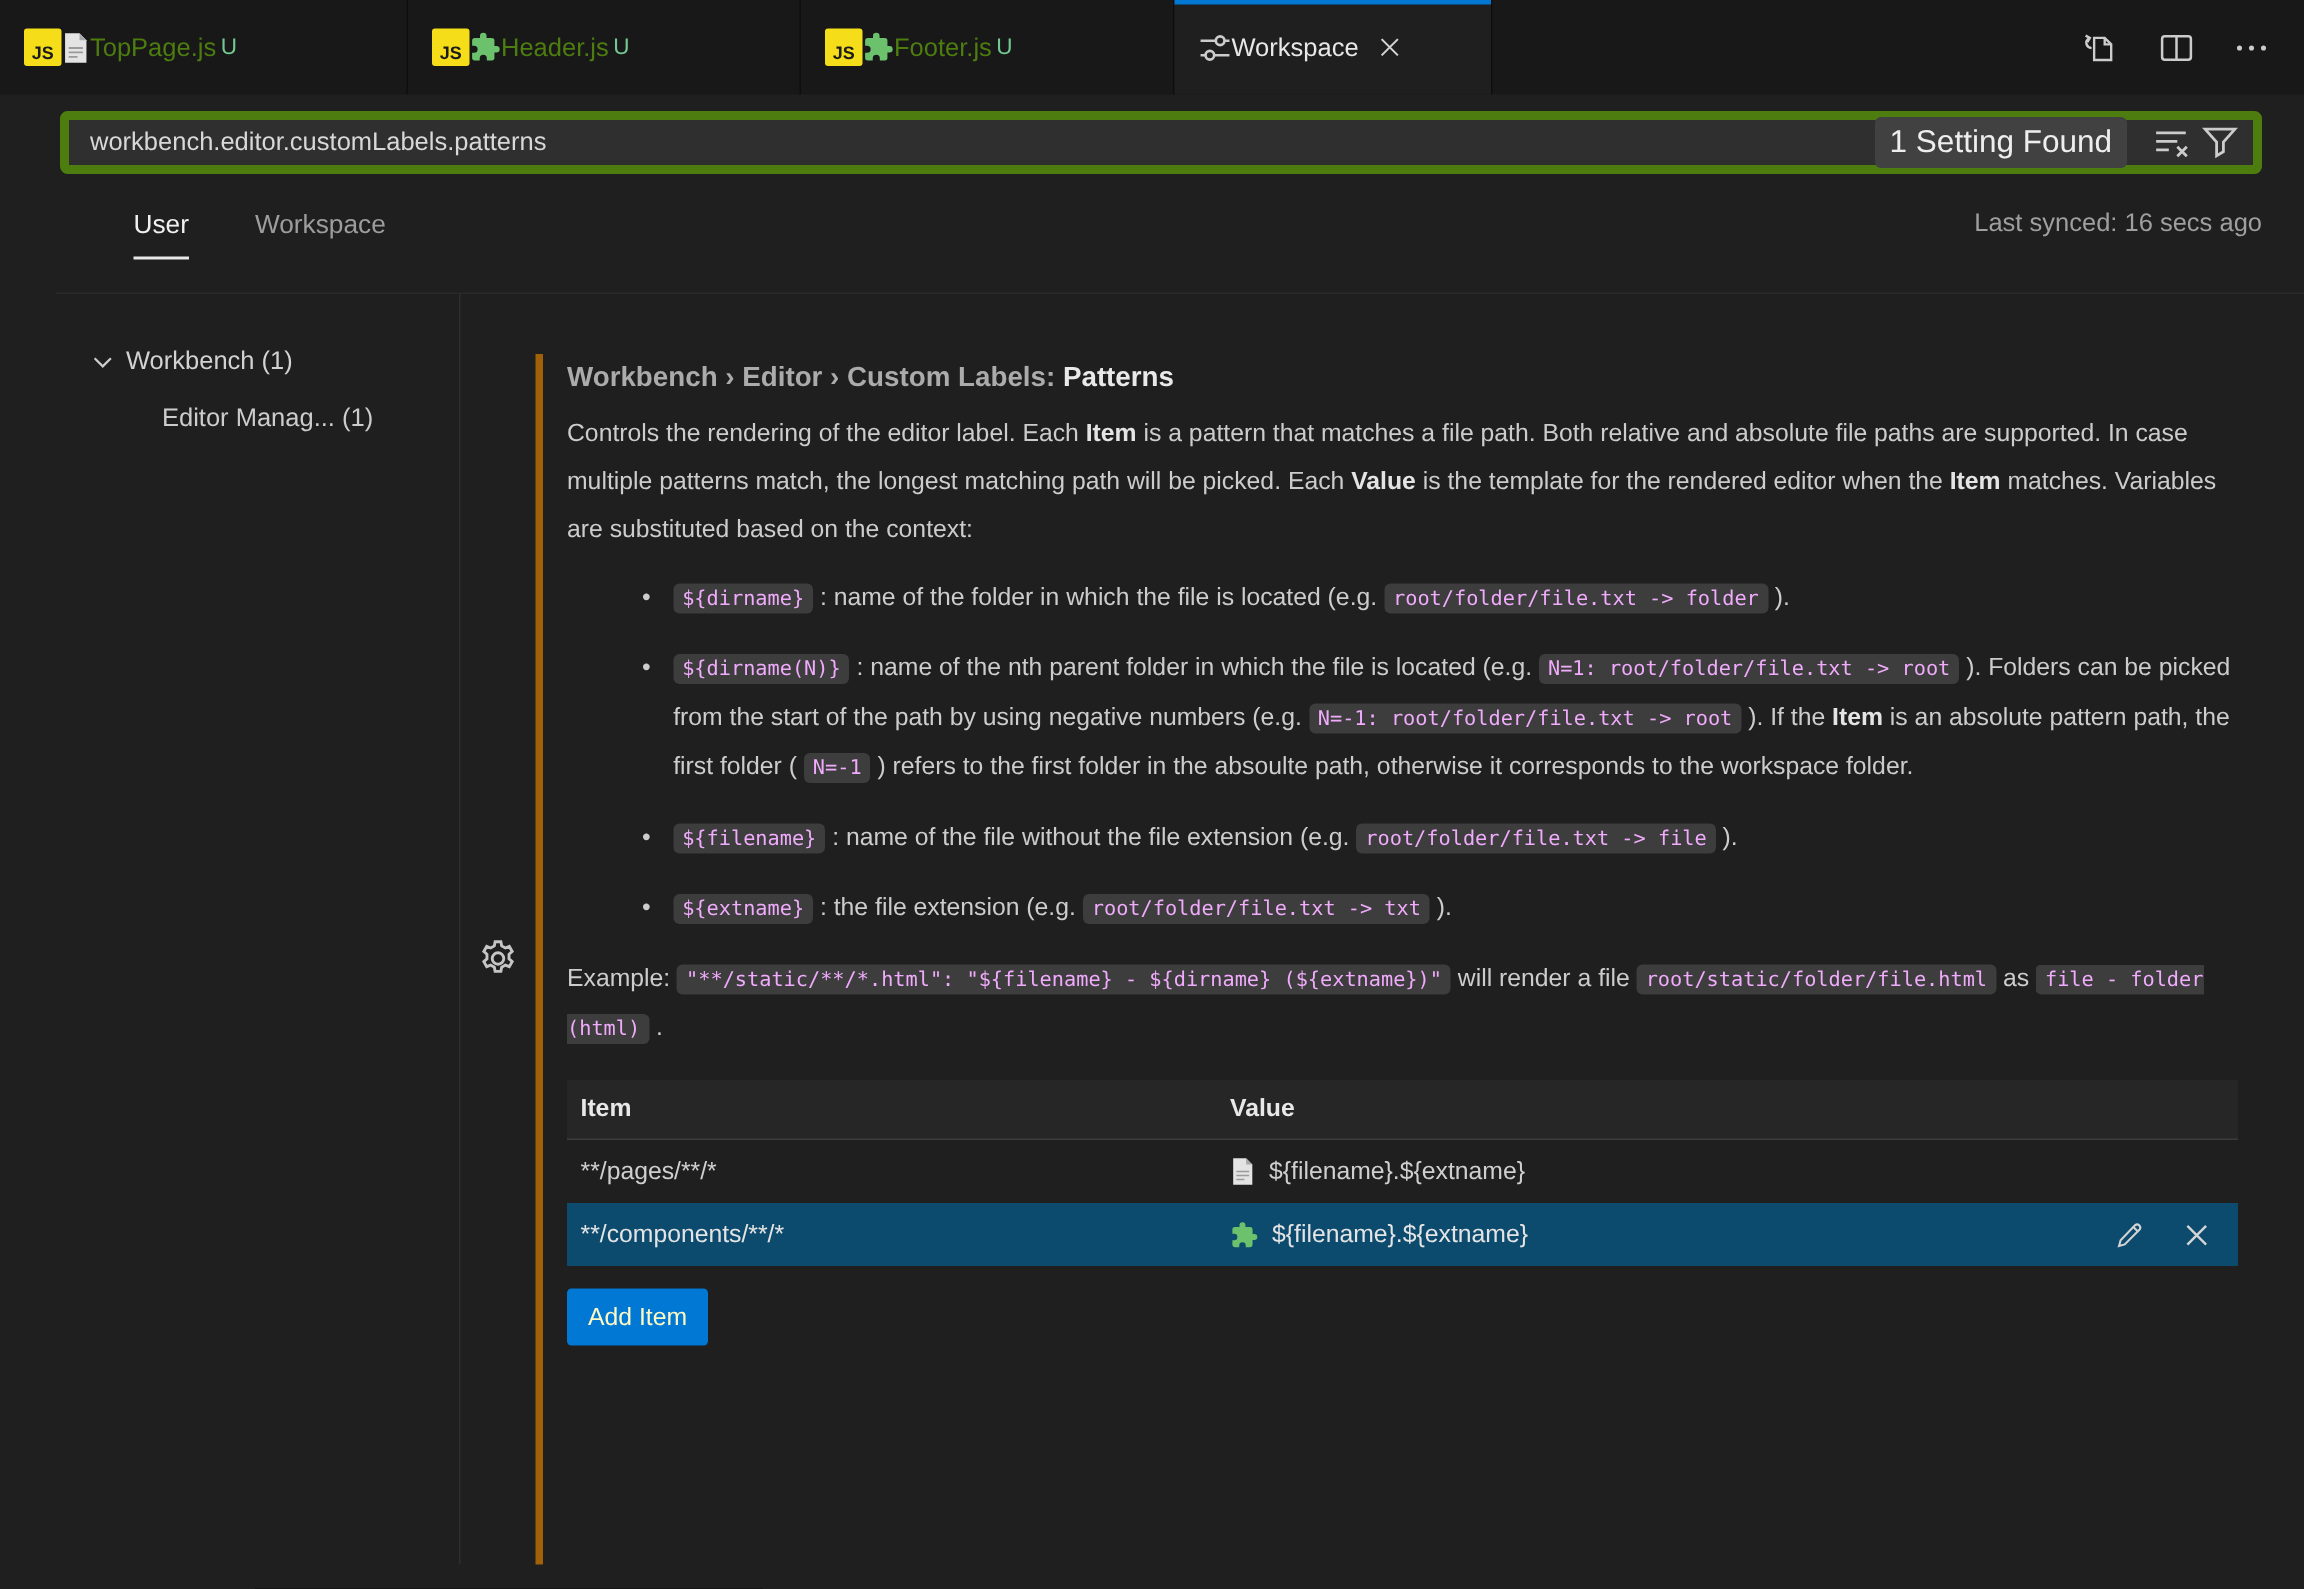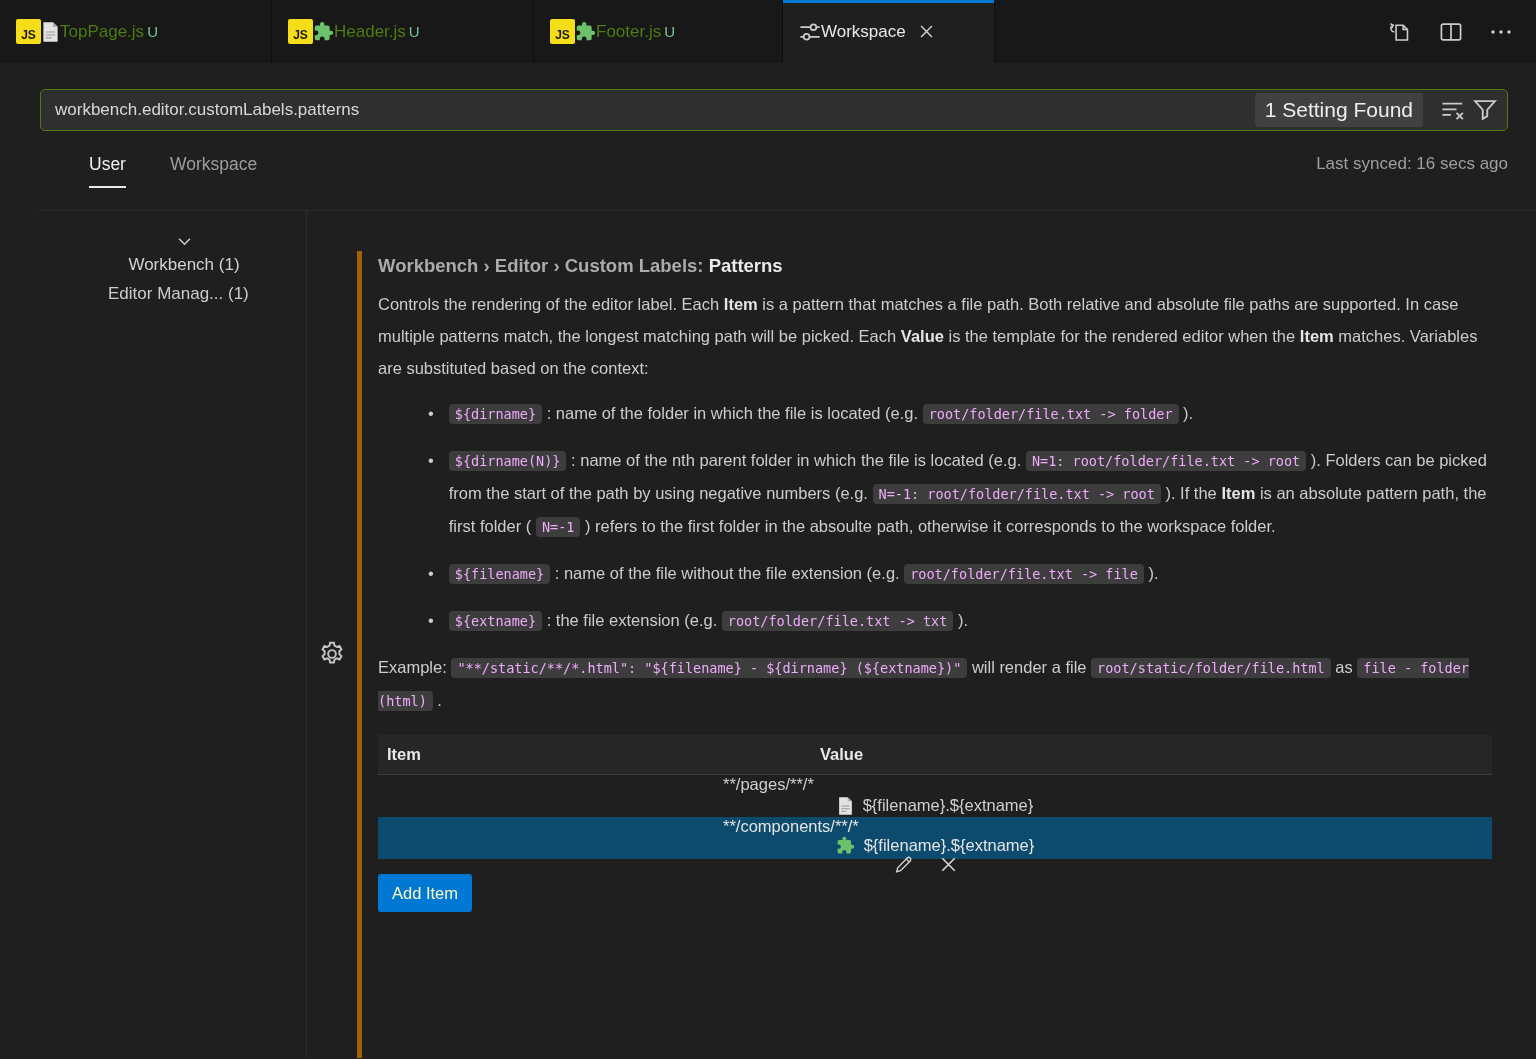--- a/index.html
+++ b/index.html
@@ -20,59 +20,59 @@
              font-size:12px; font-weight:700; display:flex; align-items:flex-end; justify-content:center;
              padding-bottom:2px; flex:0 0 auto; }
   .tab-label{ color:#4d7c0f; font-size:17px; white-space:nowrap; }
   .tab-status{ color:#73c991; font-size:15px; margin-left:3px; }
   .tab-settings .tab-label{ color:#e8e8e8; }
   .icon{ display:inline-flex; align-items:center; justify-content:center; flex:0 0 auto; }
   .tab-close{ margin-left:14px; }
   .tabbar-actions{ margin-left:auto; display:flex; align-items:center; gap:27px; padding-right:24px; }
   .tabbar-actions .icon{ cursor:pointer; }
   
-  .searchbox{ margin:26px 28px 0 40px; height:42px; background:#2f2f2f; border:1px solid #4d7c0f;
+  .searchbox{ margin:11px 28px 0 40px; height:42px; background:#2f2f2f; border:6px solid #4d7c0f;
               border-radius:5px; display:flex; align-items:center; padding:0 10px 0 14px;
               font-size:17px; color:#d8d8d8; }
   .search-text{ flex:1; white-space:nowrap; overflow:hidden; }
   .result-badge{ background:#414141; border-radius:4px; padding:5px 10px; font-size:21px;
                  color:#eeeeee; margin-right:10px; white-space:nowrap; }
   .searchbox .icon{ margin-left:8px; cursor:pointer; }
   
   .scope-row{ display:flex; align-items:center; padding:0 28px 0 52px; height:80px;
               border-bottom:1px solid #2a2a2a;margin-left:37px; }
   .scope-tab{ font-size:17.5px; color:#9d9d9d; padding-bottom:11px; margin-right:44px;
               border-bottom:2px solid transparent; cursor:pointer; }
   .scope-tab.active{ color:#f0f0f0; border-bottom-color:#e8e8e8; }
   .last-synced{ margin-left:auto; color:#9f9f9f; font-size:17px; padding-bottom:13px; }
   
   .content{ display:flex; height:847px; }
   .toc{ width:307px; border-right:1px solid #2e2e2e; padding-top:26px; flex:0 0 auto; }
   .toc-item{ display:flex; align-items:center; height:38px; font-size:17px; color:#d2d2d2; cursor:pointer; }
-  .toc-item.root{ padding-left:62px; gap:9px;flex-direction:column; }
+  .toc-item.root{ padding-left:62px; gap:9px; }
   .toc-item.child{ padding-left:108px; color:#cccccc; }
   .gear-col{ width:50px; flex:0 0 auto; padding-top:38px; display:flex; justify-content:center; }
   .gear-col .icon{ cursor:pointer; }
   .setting{ flex:1; margin-top:40px; border-left:5px solid #a16207; padding:2px 44px 0 16px; min-width:0; }
   .setting-title{ font-size:18.5px; font-weight:700; color:#ababab; line-height:26px; }
   .setting-title .strong{ color:#e9e9e9; }
   .desc{ font-size:16.5px; line-height:32px; margin-top:9px; color:#cccccc; }
   .b{ font-weight:700; color:#e4e4e4; }
   .code{ font-family:"DejaVu Sans Mono", monospace; font-size:13.5px; background:#3d3d3d;
          color:#f0abfc; border-radius:4px; padding:2px 6px; }
   ul.vars{ list-style:none; margin-top:13px; padding-left:50px; }
   ul.vars li{ display:flex; gap:15px; margin-bottom:14px; font-size:16.5px; line-height:32px; }
   .bullet{ color:#cccccc; flex:0 0 auto; }
   .li-body{ min-width:0; }
   .example{ margin-top:10px; }
   
   .table{ margin-top:18px; }
   .thead{ display:flex; align-items:center; height:40px; background:rgba(255,255,255,0.035);
           border-bottom:1px solid #3c3c3c; font-weight:700; color:#e8e8e8; font-size:16.5px; }
-  .trow{ display:flex; align-items:center; height:42px; font-size:16.5px; color:#cfcfcf;flex-direction:column; }
+  .trow{ display:flex; align-items:center; height:42px; font-size:16.5px; color:#cfcfcf; }
   .trow.hovered{ background:#0c4a6e; color:#e4e4e4; }
   .col-item{ width:442px; padding-left:9px; flex:0 0 auto; white-space:nowrap; }
   .col-value{ flex:1; display:flex; align-items:center; gap:9px; min-width:0; }
   .row-actions{ display:flex; gap:27px; padding-right:20px; }
   .row-actions .icon{ cursor:pointer; }
   .add-btn{ display:inline-block; margin-top:15px; background:#0078d4; color:#fef9c3; border:none;
             border-radius:3px; height:38px; padding:0 14px; font-size:16.5px;
             font-family:"Liberation Sans", sans-serif; cursor:pointer; }
 </style>
 </head>

